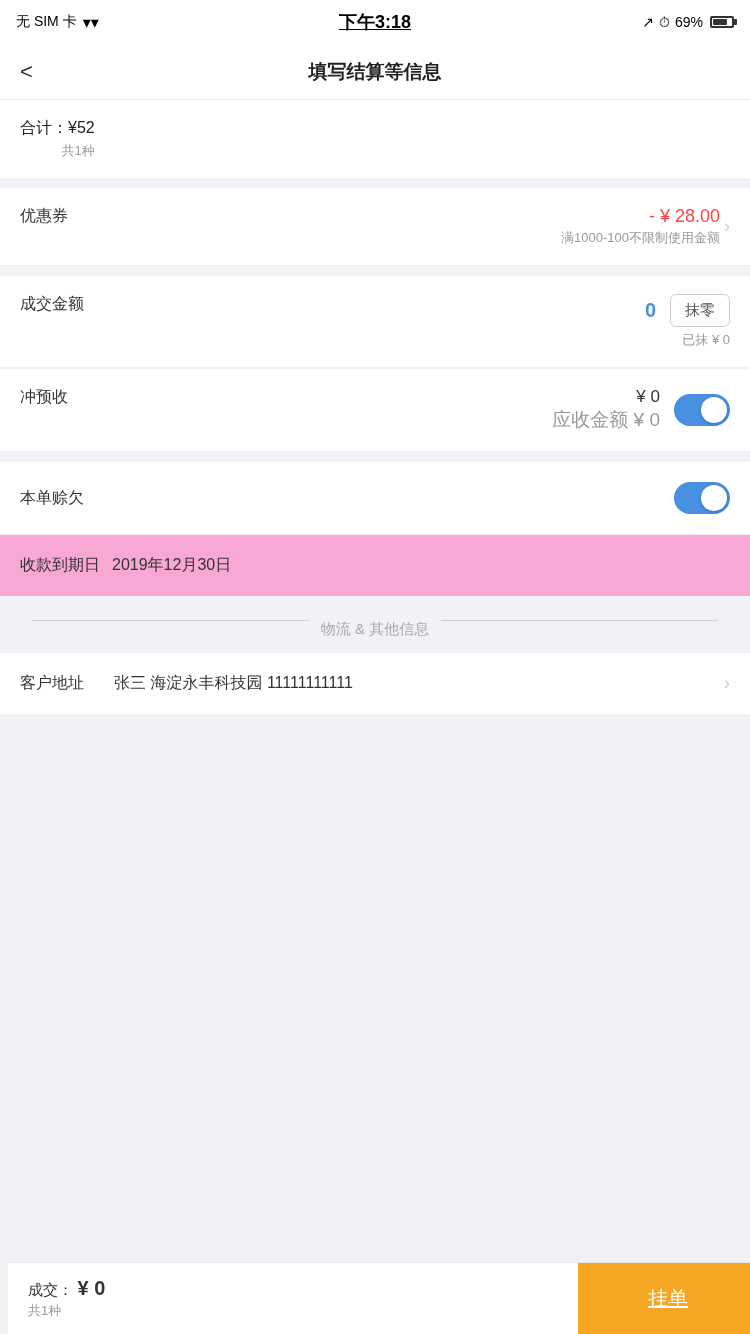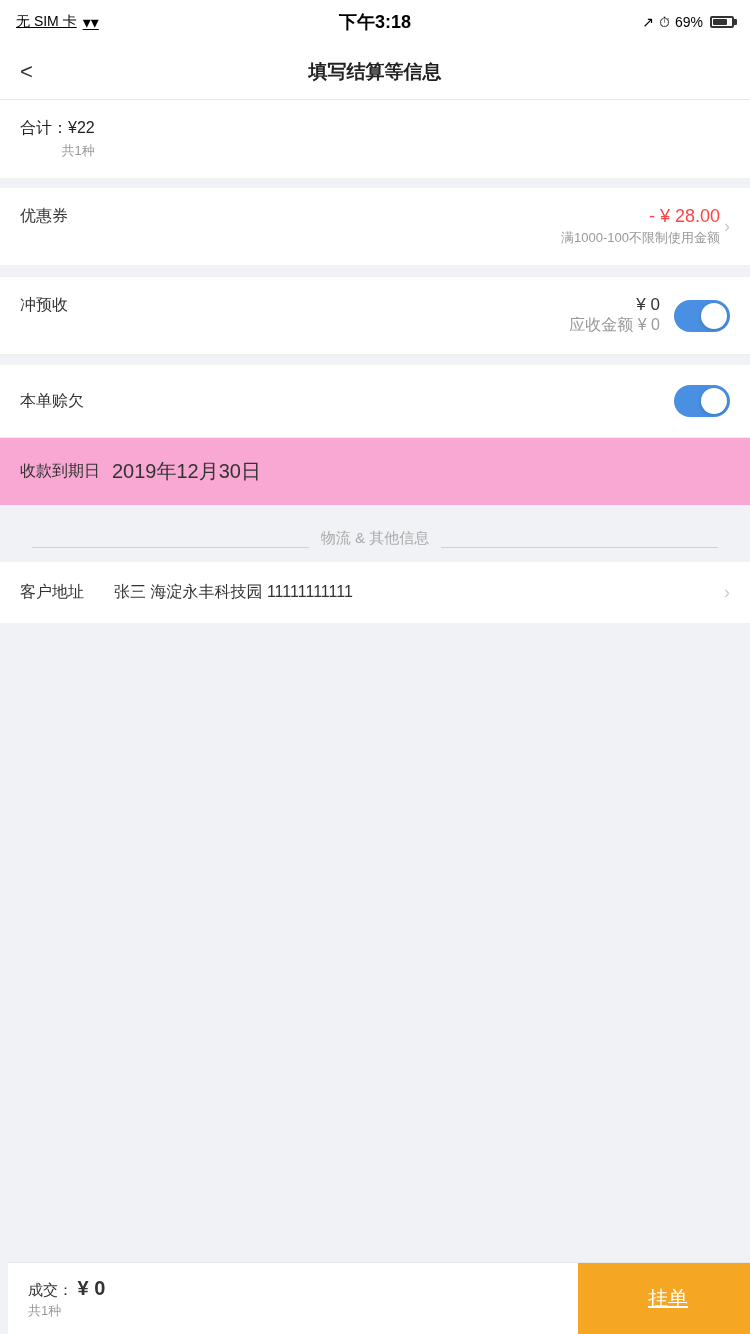--- a/index.html
+++ b/index.html
@@ -22,28 +22,28 @@
       justify-content: space-between;
       padding: 0 16px;
       font-size: 15px;
       font-weight: 500;
     }
     .status-left {
       display: flex;
       align-items: center;
       gap: 6px;
       font-size: 14px;
-      text-decoration: underline;
     }
     .status-center {
       font-size: 18px;
       font-weight: 600;
       position: absolute;
       left: 50%;
       transform: translateX(-50%);
+      text-decoration: underline;
     }
     .status-right {
       display: flex;
       align-items: center;
       gap: 5px;
       font-size: 14px;
     }
     .wifi-icon { font-size: 16px; }
     .battery-icon {
       display: inline-block;
@@ -258,34 +258,34 @@
       padding: 20px 20px;
       display: flex;
       align-items: center;
       gap: 12px;
     }
     .due-date-label {
       font-size: 16px;
       color: #333;
     }
     .due-date-value {
-      font-size: 20px;
+      font-size: 16px;
       color: #333;
     }
 
     
     .logistics-header {
       background: #f0f2f5;
       padding: 14px 20px;
       text-align: center;
       color: #aaa;
       font-size: 15px;
       position: relative;
       display: flex;
-      align-items: flex-end;
+      align-items: flex-start;
       justify-content: center;
     }
     .logistics-header::before,
     .logistics-header::after {
       content: '';
       flex: 1;
       height: 1px;
       background: #d0d0d0;
       margin: 0 12px;
     }
@@ -398,50 +398,60 @@
 
 <div class="nav-bar">
   <div class="back-btn">&lt;</div>
   <div class="nav-title">填写结算等信息</div>
 </div>
 
 <div class="content">
 
   <div class="customer-row card">
     <div class="customer-right">
-      <div class="total-amount">合计：¥22</div>
+      <div class="total-amount">合计：¥52</div>
       <div class="total-count">共1种</div>
     </div>
   </div>
 
   <div class="card">
     <div class="row-item">
       <span class="row-label">优惠券</span>
       <div class="discount-row-right">
         <div class="discount-values">
           <div class="row-value-discount">- ¥ 28.00</div>
           <div class="row-sub">满1000-100不限制使用金额</div>
         </div>
         <span class="chevron-right">›</span>
       </div>
     </div>
   </div>
 
   <div class="card">
 
+    <div class="amount-section">
+      <div class="amount-section-inner">
+        <span class="row-label">成交金额</span>
+        <div class="amount-section-right">
+          <span class="amount-value">0</span>
+          <button class="round-btn">抹零</button>
+        </div>
+      </div>
+      <div style="text-align:right; font-size:13px; color:#999; margin-top:4px;">已抹  ¥ 0</div>
+    </div>
 
     <div style="height:1px; background:#f0f0f0;"></div>
 
     <div class="amount-section">
       <div class="amount-section-inner">
         <span class="row-label">冲预收</span>
         <div class="amount-section-right">
           <div class="amount-section-values">
             <div style="font-size:17px; color:#333; font-weight:500;">¥ 0</div>
-            <div style="font-size:16px; color:#999;">应收金额 ¥ 0</div>
+            <div style="font-size:19px; color:#999;">应收金额 ¥ 0</div>
           </div>
           <div class="toggle">
             <div class="toggle-knob"></div>
           </div>
         </div>
       </div>
     </div>
   </div>
 
   <div class="card">

